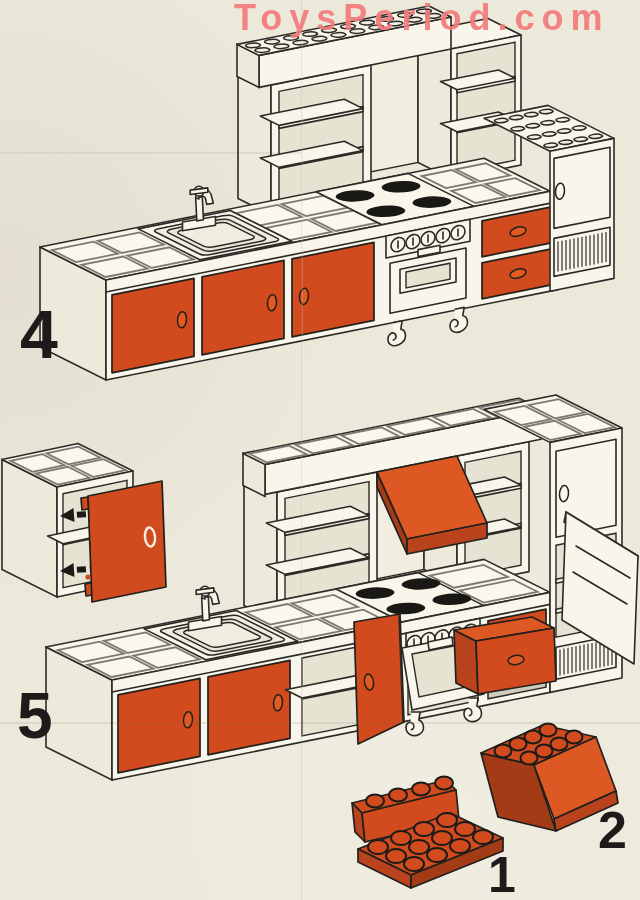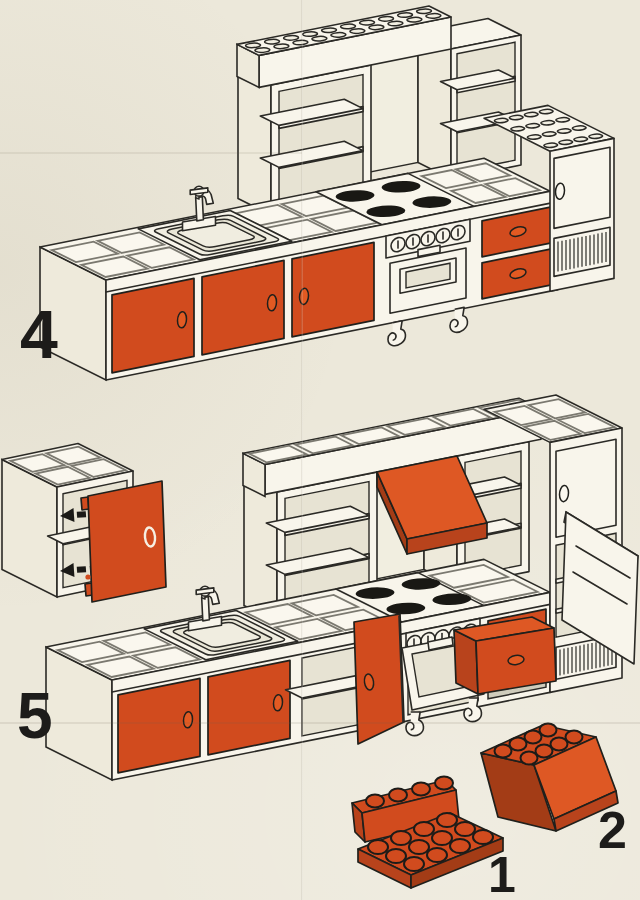--- a/index.html
+++ b/index.html
@@ -472,18 +472,19 @@
           <ellipse class="ostud" cx="559" cy="744" rx="8.5" ry="6.5"></ellipse>
           <ellipse class="ostud" cx="574" cy="737" rx="8.5" ry="6.5"></ellipse>
     </g>
   </g>
 </svg>
 
 <div class="crease" id="creaseV"></div>
 <div class="crease" id="creaseH1"></div>
 <div class="crease" id="creaseH2"></div>
 
+<div class="txt" id="watermark">ToysPeriod.com</div>
 <div class="txt" id="step4num">4</div>
 <div class="txt" id="step5num">5</div>
 <div class="txt" id="part1num">1</div>
 <div class="txt" id="part2num">2</div>
 
 </div>
 
 </body></html>

